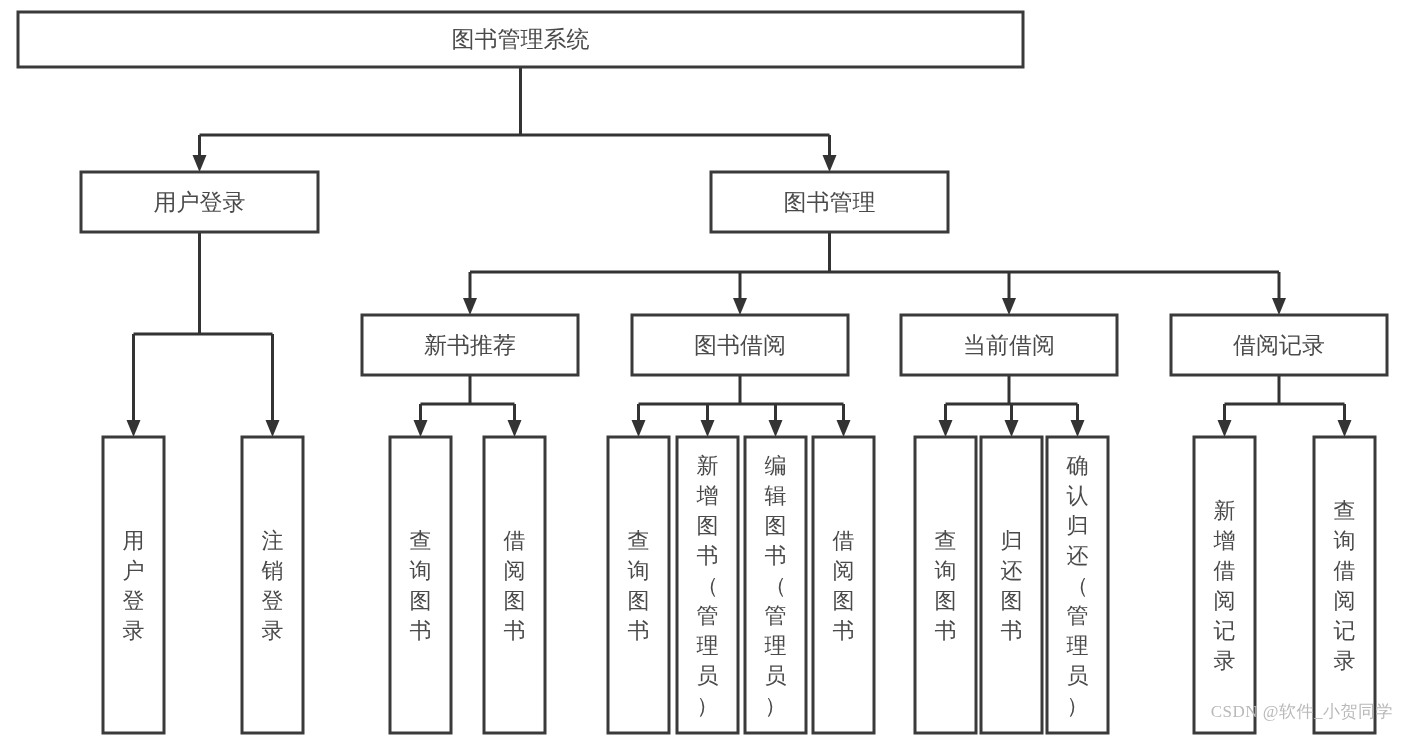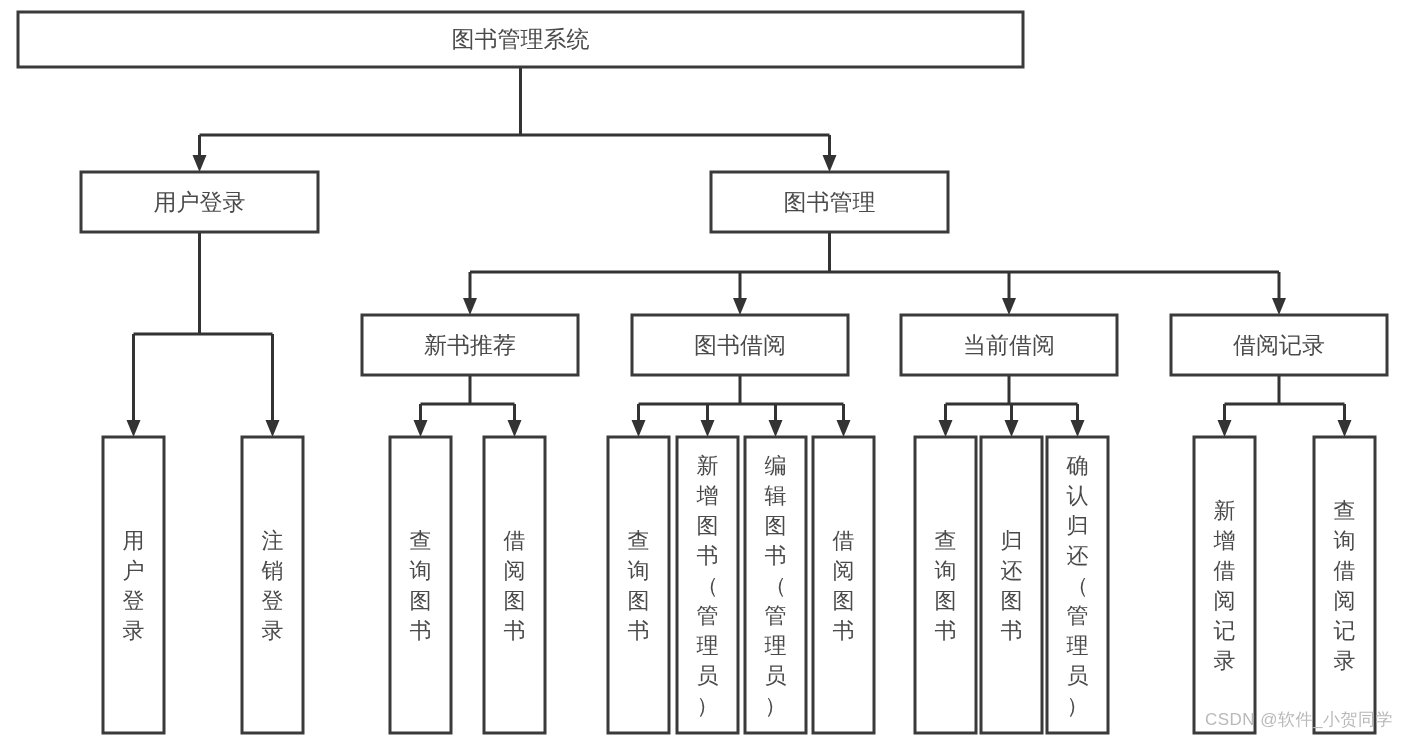--- a/index.html
+++ b/index.html
@@ -44,22 +44,22 @@
   }
   .node-label-v {
     fill: #4a4a4a;
     font-family: "DejaVu Sans", "Liberation Sans", sans-serif;
     font-size: 22px;
     text-anchor: middle;
   }
   .watermark {
     position: absolute;
     right: 12px;
-    bottom: 16px;
-    font-family: Liberation Sans, sans-serif;
+    bottom: 24px;
+    font-family: Liberation Serif, serif;
     font-size: 17px;
     color: #b9b9b9;
     letter-spacing: 0.5px;
     white-space: nowrap;
     user-select: none;
   }
 </style>
 </head>
 <body>
 

